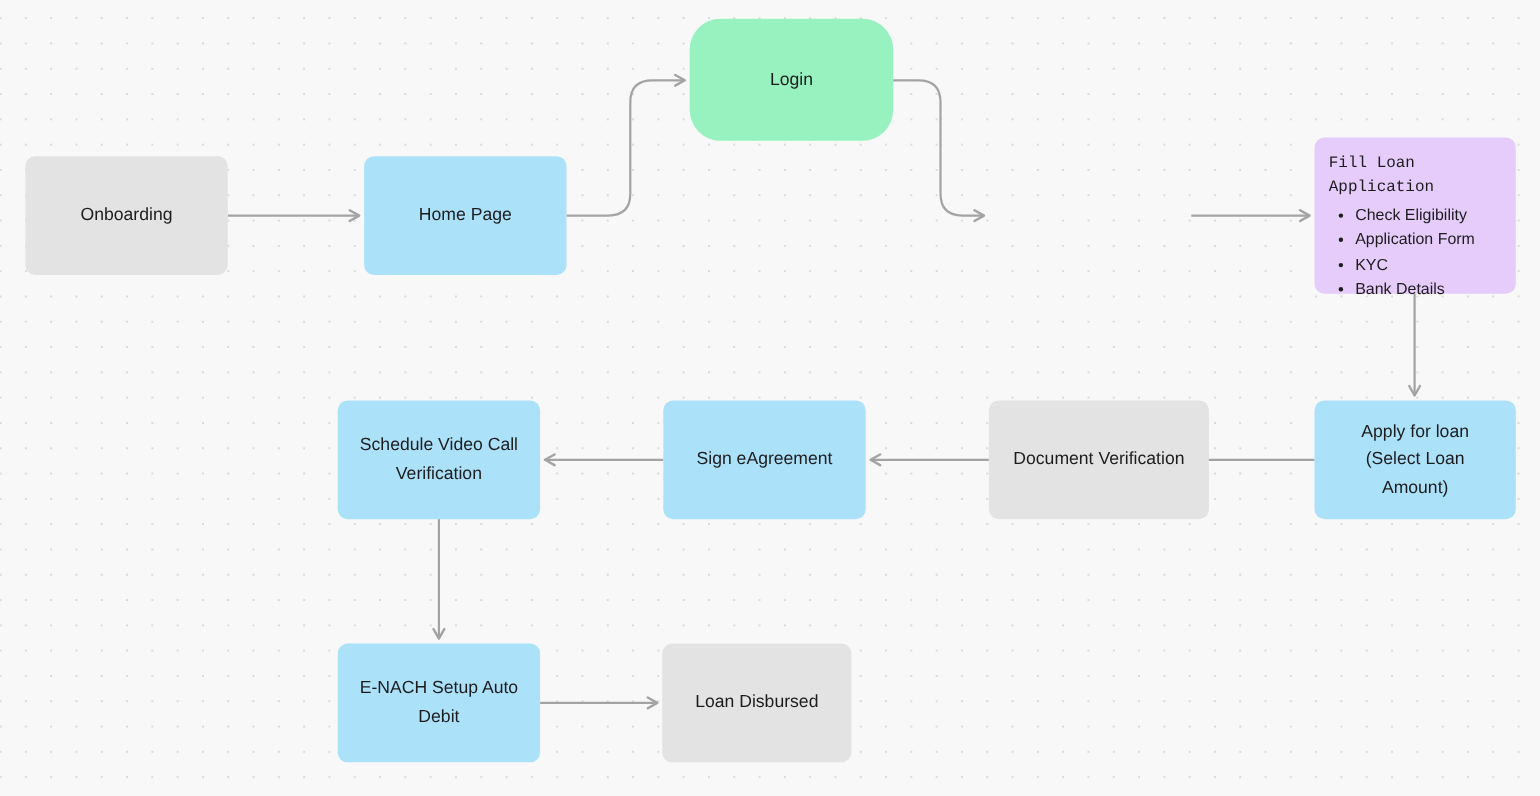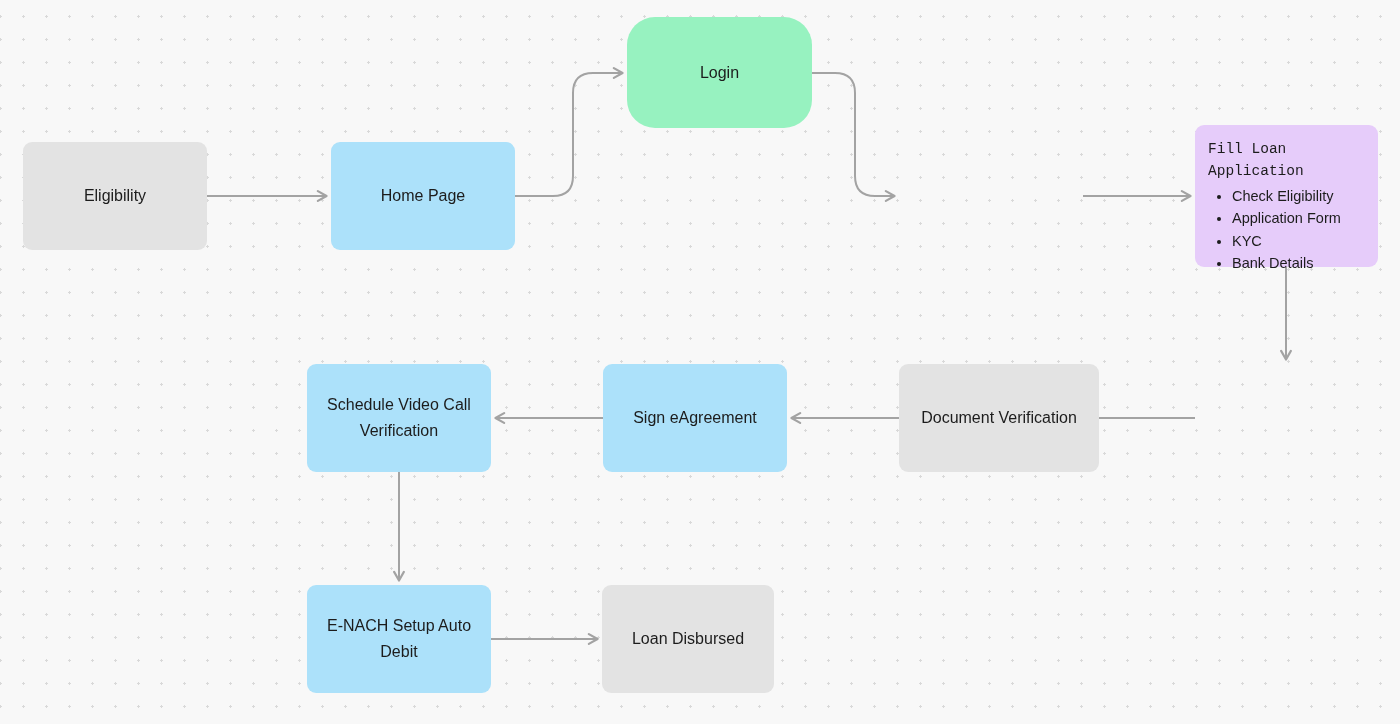--- a/index.html
+++ b/index.html
@@ -65,21 +65,21 @@
     <path class="connector" d="M1083 196 L1190 196" marker-end="url(#arrowhead)" stroke="#a3a3a3"></path>
     <path class="connector" d="M1286 267 L1286 359" marker-end="url(#arrowhead)" stroke="#a3a3a3"></path>
     <path class="connector" d="M1195 418 L1088 418" marker-end="url(#arrowhead)" stroke="#a3a3a3"></path>
     <path class="connector" d="M899 418 L792 418" marker-end="url(#arrowhead)" stroke="#a3a3a3"></path>
     <path class="connector" d="M603 418 L496 418" marker-end="url(#arrowhead)" stroke="#a3a3a3"></path>
     <path class="connector" d="M399 471 L399 580" marker-end="url(#arrowhead)" stroke="#a3a3a3"></path>
     <path class="connector" d="M491 639 L597 639" marker-end="url(#arrowhead)" stroke="#a3a3a3"></path>
   </svg>
 
   <div class="node" style="left: 23px; top: 142px; width: 184px; height: 108px; background-color: rgb(227, 227, 227); color: rgb(28, 28, 28);">
-    <span>Eligibility</span>
+    <span>Onboarding</span>
   </div>
 
   <div class="node" style="left: 331px; top: 142px; width: 184px; height: 108px; background-color: rgb(172, 225, 250); color: rgb(28, 28, 28);">
     <span>Home Page</span>
   </div>
 
   <div class="node" style="left: 627px; top: 17px; width: 185px; height: 111px; background-color: rgb(151, 242, 192); color: rgb(28, 28, 28); border-radius: 28px;">
     <span>Login</span>
   </div>
 
@@ -87,20 +87,23 @@
   <div class="node list-node" style="left: 1195px; top: 125px; width: 183px; height: 142px; background-color: rgb(230, 204, 250); color: rgb(28, 28, 28);">
     <p class="list-title">Fill Loan Application</p>
     <ul>
       <li>Check Eligibility</li>
       <li>Application Form</li>
       <li>KYC</li>
       <li>Bank Details</li>
     </ul>
   </div>
 
+  <div class="node" style="left: 1195px; top: 364px; width: 183px; height: 108px; background-color: rgb(172, 225, 250); color: rgb(28, 28, 28);">
+    <span>Apply for loan (Select Loan Amount)</span>
+  </div>
 
   <div class="node" style="left: 899px; top: 364px; width: 200px; height: 108px; background-color: rgb(227, 227, 227); color: rgb(28, 28, 28);">
     <span>Document Verification</span>
   </div>
 
   <div class="node" style="left: 603px; top: 364px; width: 184px; height: 108px; background-color: rgb(172, 225, 250); color: rgb(28, 28, 28); justify-content: center;">
     <span>Sign eAgreement</span>
   </div>
 
   <div class="node" style="left: 307px; top: 364px; width: 184px; height: 108px; background-color: rgb(172, 225, 250); color: rgb(28, 28, 28);">

